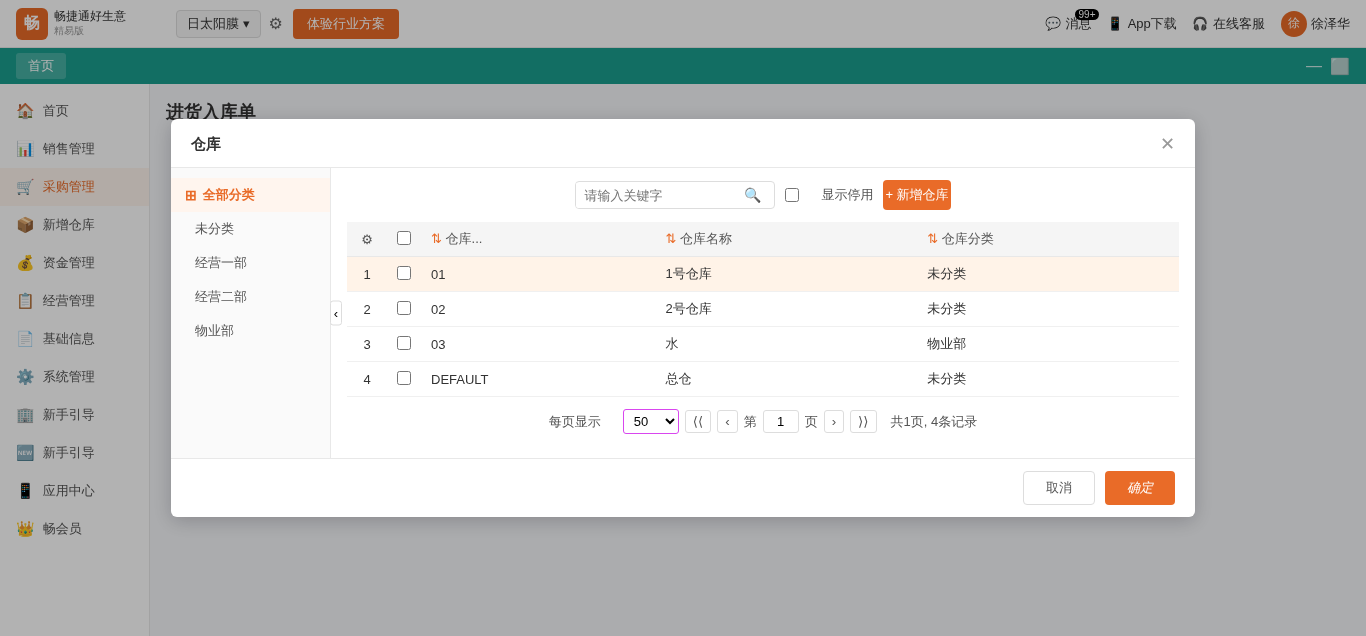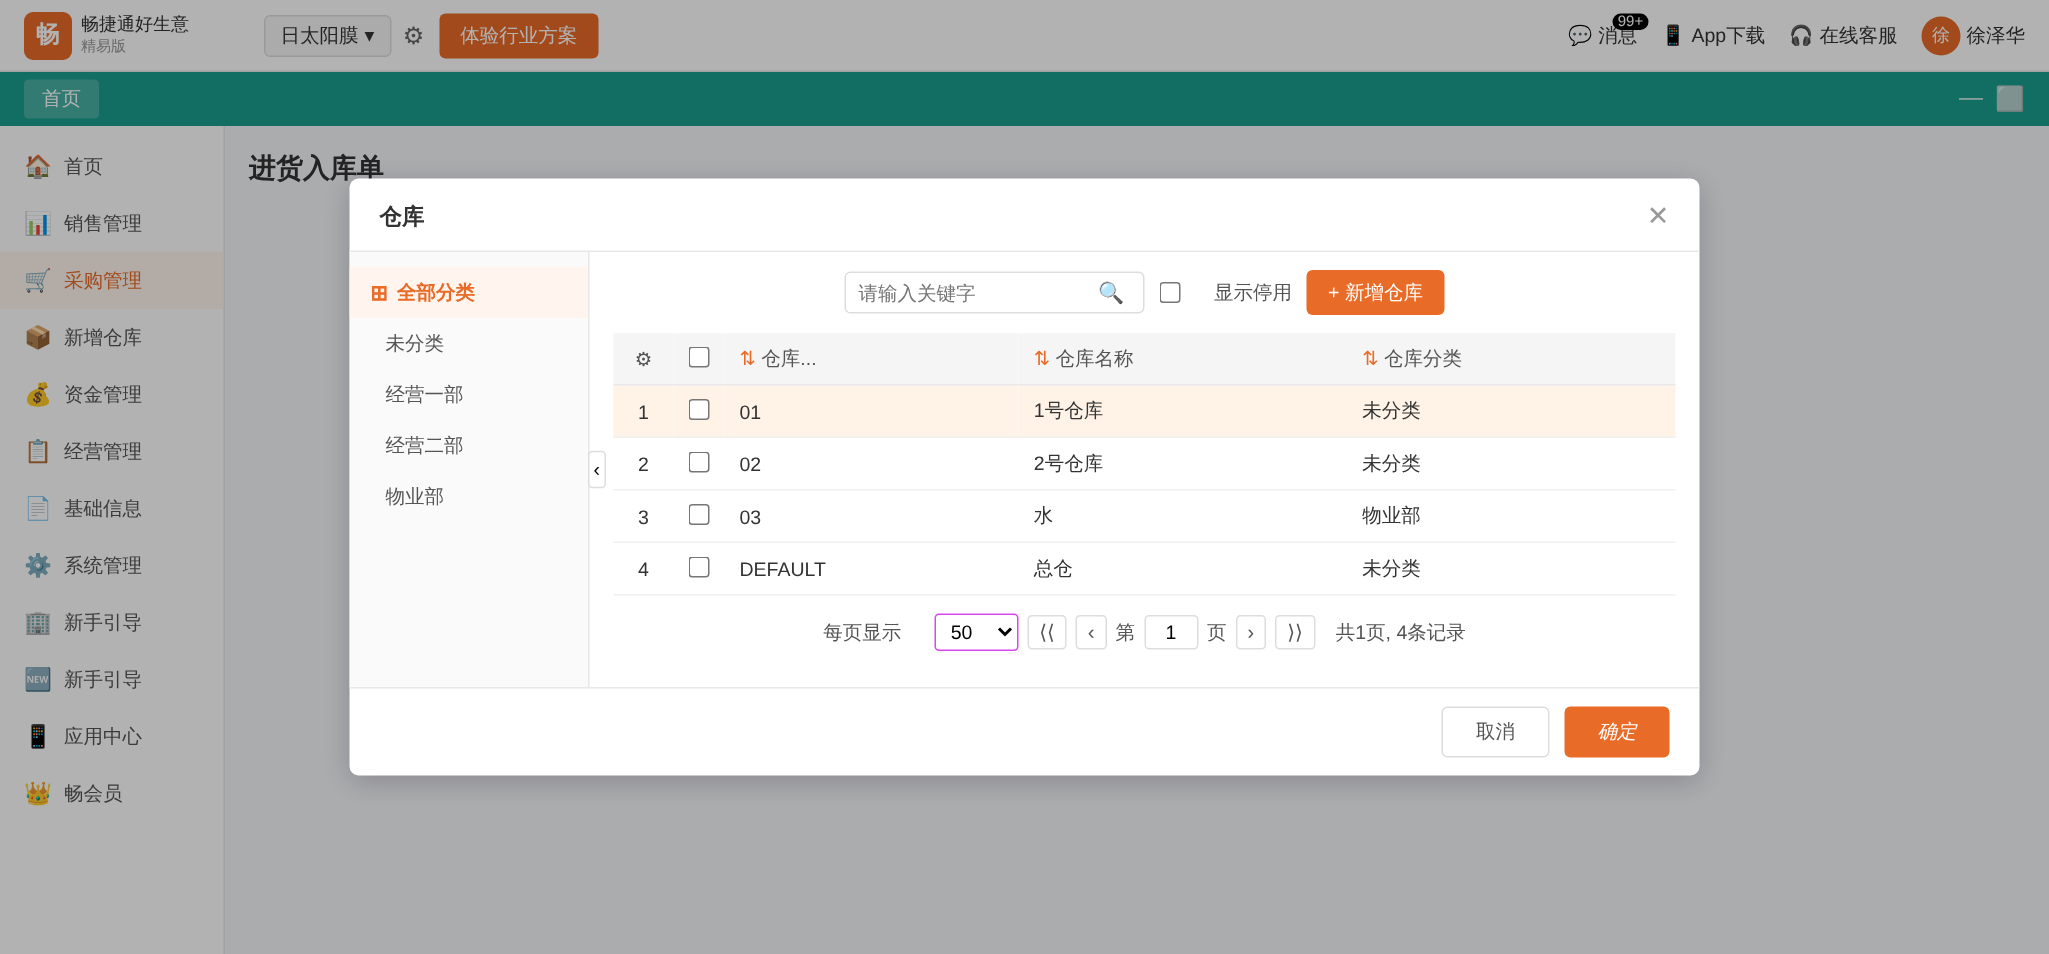--- a/index.html
+++ b/index.html
@@ -97,21 +97,21 @@
       background: rgba(0,0,0,0.3); z-index: 100;
     }
 
     
     .modal {
       position: fixed;
       top: 50%; left: 50%;
       transform: translate(-50%, -50%);
       background: white;
       border-radius: 6px;
-      width: 900px;
+      width: 1024px;
       max-height: 580px;
       z-index: 200;
       display: flex;
       flex-direction: column;
       box-shadow: 0 4px 20px rgba(0,0,0,0.2);
     }
     .modal-header {
       display: flex; align-items: center; justify-content: space-between;
       padding: 14px 20px 12px;
       border-bottom: 1px solid #e8e8e8;
@@ -149,21 +149,21 @@
     }
     .search-input {
       border: none; outline: none; padding: 5px 8px; font-size: 13px;
       color: #999; width: 160px;
     }
     .search-btn { padding: 5px 8px; color: #999; cursor: pointer; font-size: 14px; }
     .show-disabled { display: flex; align-items: center; gap: 22px; color: #555; cursor: pointer; }
     .new-btn {
       margin-left: auto;
       background: #e96b28; color: white; border: none;
-      padding: 6px 14px; border-radius: 4px; cursor: pointer; font-size: 13px;
+      padding: 6px 2px; border-radius: 4px; cursor: pointer; font-size: 13px;
     }
 
     
     .data-table { width: 100%; border-collapse: collapse; font-size: 13px; }
     .data-table th {
       background: #f5f5f5; text-align: left;
       padding: 8px 10px; border-bottom: 1px solid #e8e8e8;
       color: #555; font-weight: normal;
     }
     .data-table td { padding: 8px 10px; border-bottom: 1px solid #f0f0f0; color: #333; }

